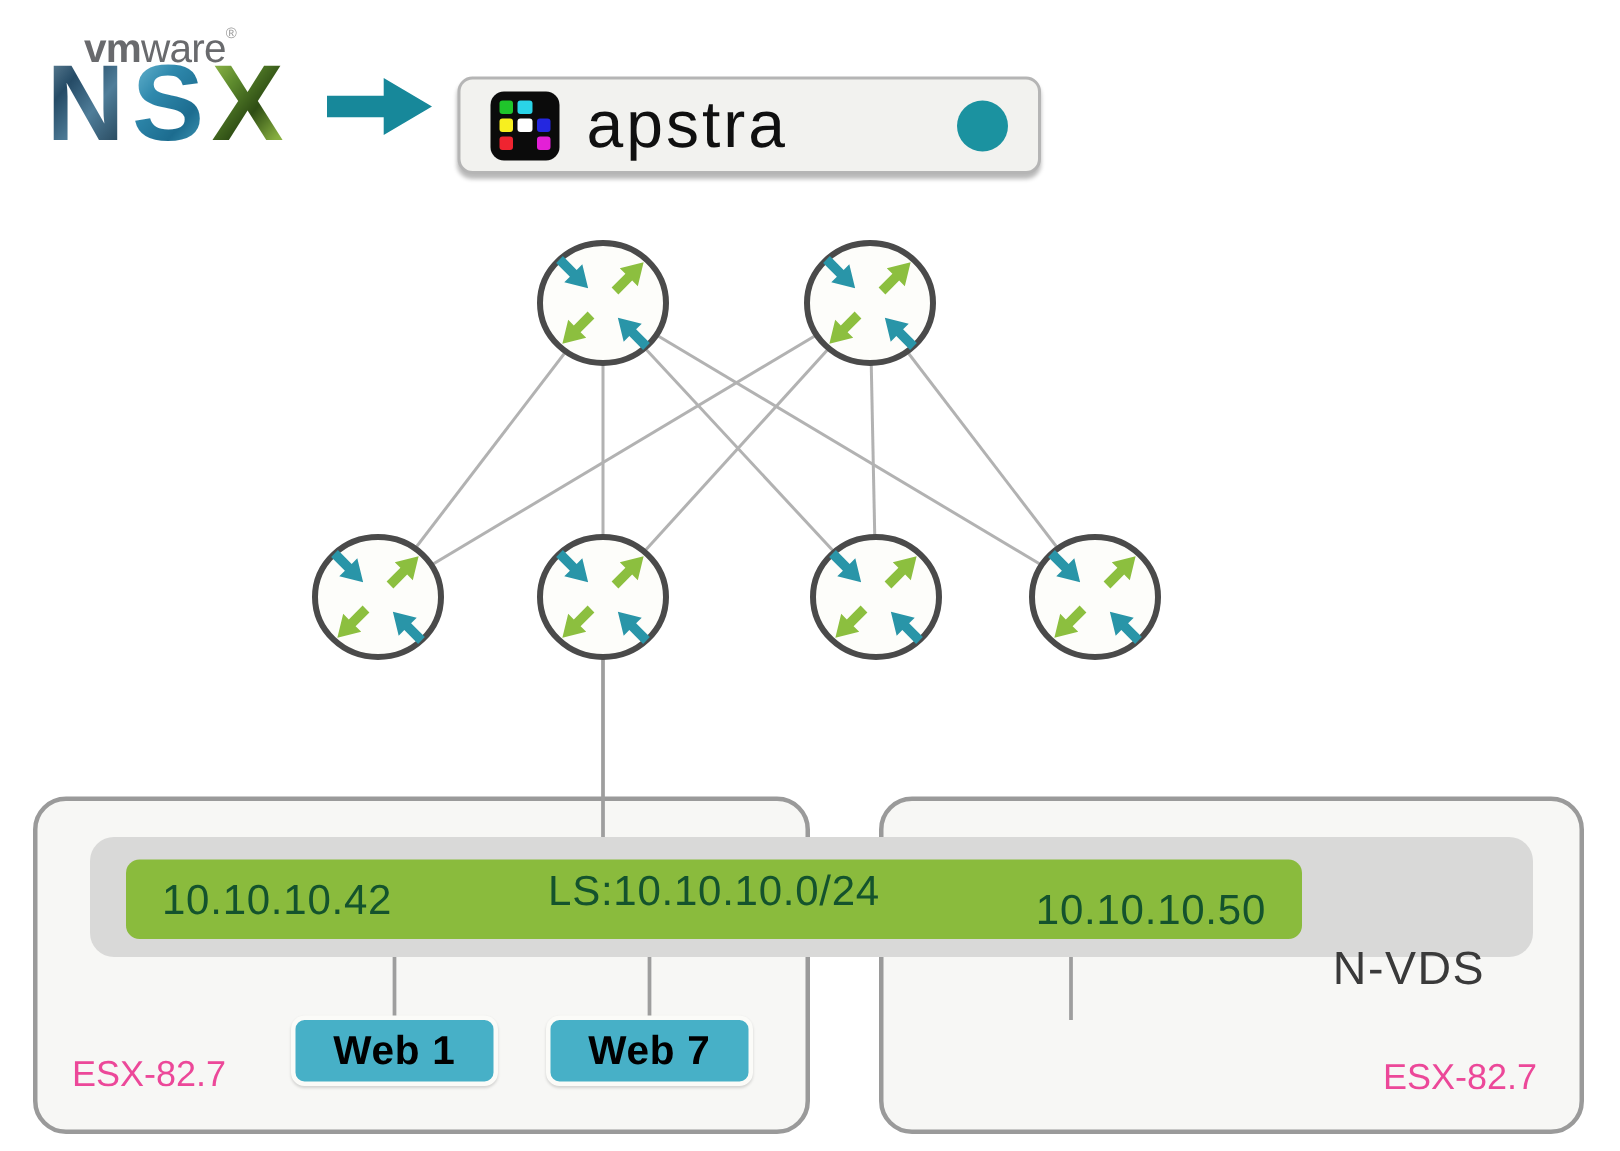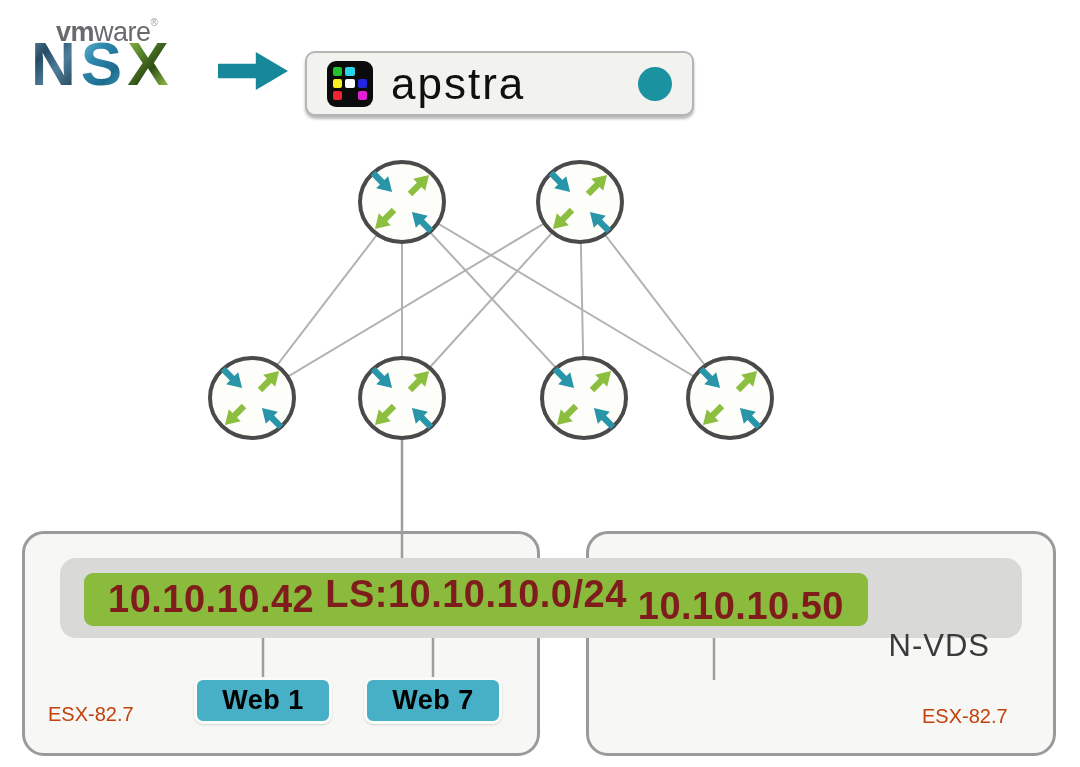--- a/index.html
+++ b/index.html
@@ -3,21 +3,21 @@
 <meta charset="utf-8">
 <style>
   * { margin:0; padding:0; box-sizing:border-box; }
   body { background:#ffffff; font-family:"Liberation Sans", sans-serif; }
   .canvas { position:relative; width:1080px; height:767px; background:#ffffff; overflow:hidden; }
 
   
   .vmware-line { position:absolute; left:56px; top:17px; font-size:27px; color:#696a6d; letter-spacing:-0.5px; }
   .vmware-line .vm { font-weight:700; }
   .vmware-line .reg { font-size:10px; vertical-align:top; color:#9a9a9a; }
-  .nsx-word { position:absolute; left:31px; top:33px; font-size:62px; font-weight:700; letter-spacing:5px; line-height:1; }
+  .nsx-word { position:absolute; left:31px; top:33px; font-size:72px; font-weight:700; letter-spacing:5px; line-height:1; }
   .nsx-letter { background-clip:text; -webkit-background-clip:text; -webkit-text-fill-color:transparent; }
   .nsx-n { color:#2d4a62; background-image:linear-gradient(130deg,#7797a9 0%,#254b66 30%,#4f7d99 55%,#122c3d 100%); }
   .nsx-s { color:#3e9bbf; background-image:linear-gradient(130deg,#7fc6dd 0%,#2f89ad 35%,#1c6c8f 65%,#57b3cf 100%); }
   .nsx-x { color:#5a8a3a; background-image:linear-gradient(130deg,#a7cb55 0%,#5d8a2d 30%,#2e4d14 55%,#86ae3f 80%,#9cbf4e 100%); }
 
   .transition-arrow { position:absolute; left:218px; top:52px; width:70px; height:38px;
     background:var(--teal,#17889a);
     clip-path:polygon(0 31%, 54% 31%, 54% 0, 100% 50%, 54% 100%, 54% 69%, 0 69%); }
 
   .apstra-box { position:absolute; left:305px; top:31px; width:389px; height:65px;
@@ -43,32 +43,32 @@
   .nvds-bar { position:absolute; left:60px; top:558px; width:962px; height:80px;
     background:#d9d9d8; border-radius:16px; z-index:3; }
   .nvds-label { position:absolute; right:32px; top:0; height:80px; display:flex; align-items:center;
     font-size:31px; color:#3a3a3a; letter-spacing:1px;margin-top:48px; }
 
   .ls-bar { position:absolute; left:84px; top:573px; width:784px; height:53px;
     background:var(--green,#8abb3d); border-radius:9px; z-index:4; }
   .ls-bar .ip-left   { position:absolute; left:24px; top:0; height:53px; display:flex; align-items:center; }
   .ls-bar .segment   { position:absolute; left:50%; transform:translateX(-50%); top:0; height:42px; display:flex; align-items:center; }
   .ls-bar .ip-right  { position:absolute; right:24px; top:0; height:67px; display:flex; align-items:center; }
-  .ls-text { color:#7f1d1d; font-size:38px; font-weight:700; letter-spacing:0.5px; }
+  .ls-text { color:#14532d; font-size:28px; font-weight:400; letter-spacing:0.5px; }
 
   .vm-box { position:absolute; top:677px; height:47px; z-index:4;
     background:var(--vm-teal,#47b0c7); border:3px solid #fbfbf8; border-radius:9px;
     display:flex; align-items:center; justify-content:center;
     color:#000000; font-size:27px; font-weight:700; letter-spacing:0.5px;
     box-shadow:0 1px 2px rgba(0,0,0,0.15); }
   .vm-web1 { left:194px; width:138px; }
   .vm-web2 { left:364px; width:138px; }
   .vm-db   { left:621px; width:186px; }
 
-  .esx-label { position:absolute; font-size:20px; color:#c2410c; z-index:4; }
+  .esx-label { position:absolute; font-size:24px; color:#ec4899; z-index:4; }
   .esx-label-left  { left:48px;  top:703px; }
   .esx-label-right { left:922px; top:705px; }
 </style>
 </head>
 <body>
 
 <div class="canvas">
 
   <div class="vmware-line"><span class="vm">vm</span><span>ware</span><span class="reg">®</span></div>
   <div class="nsx-word">

